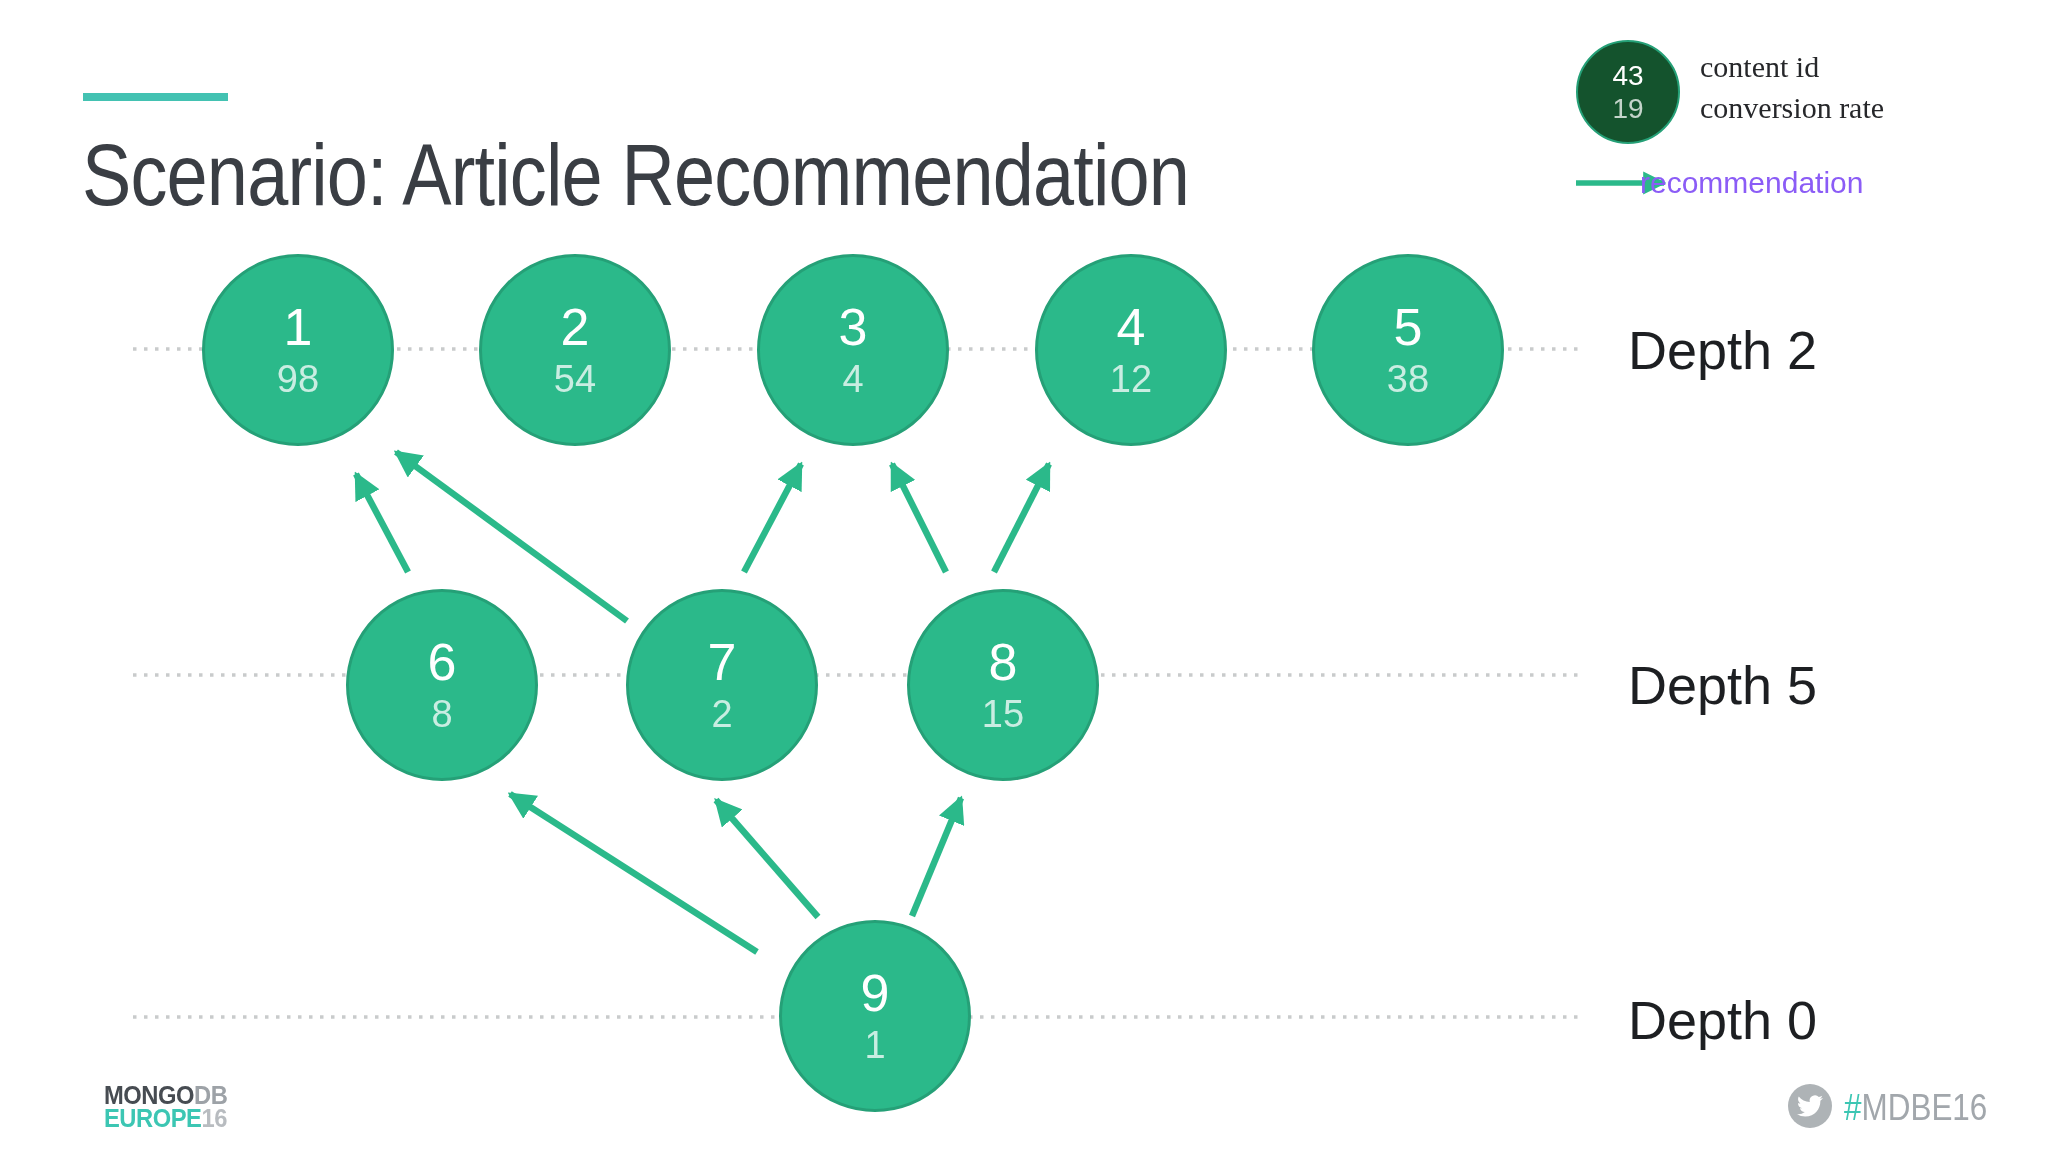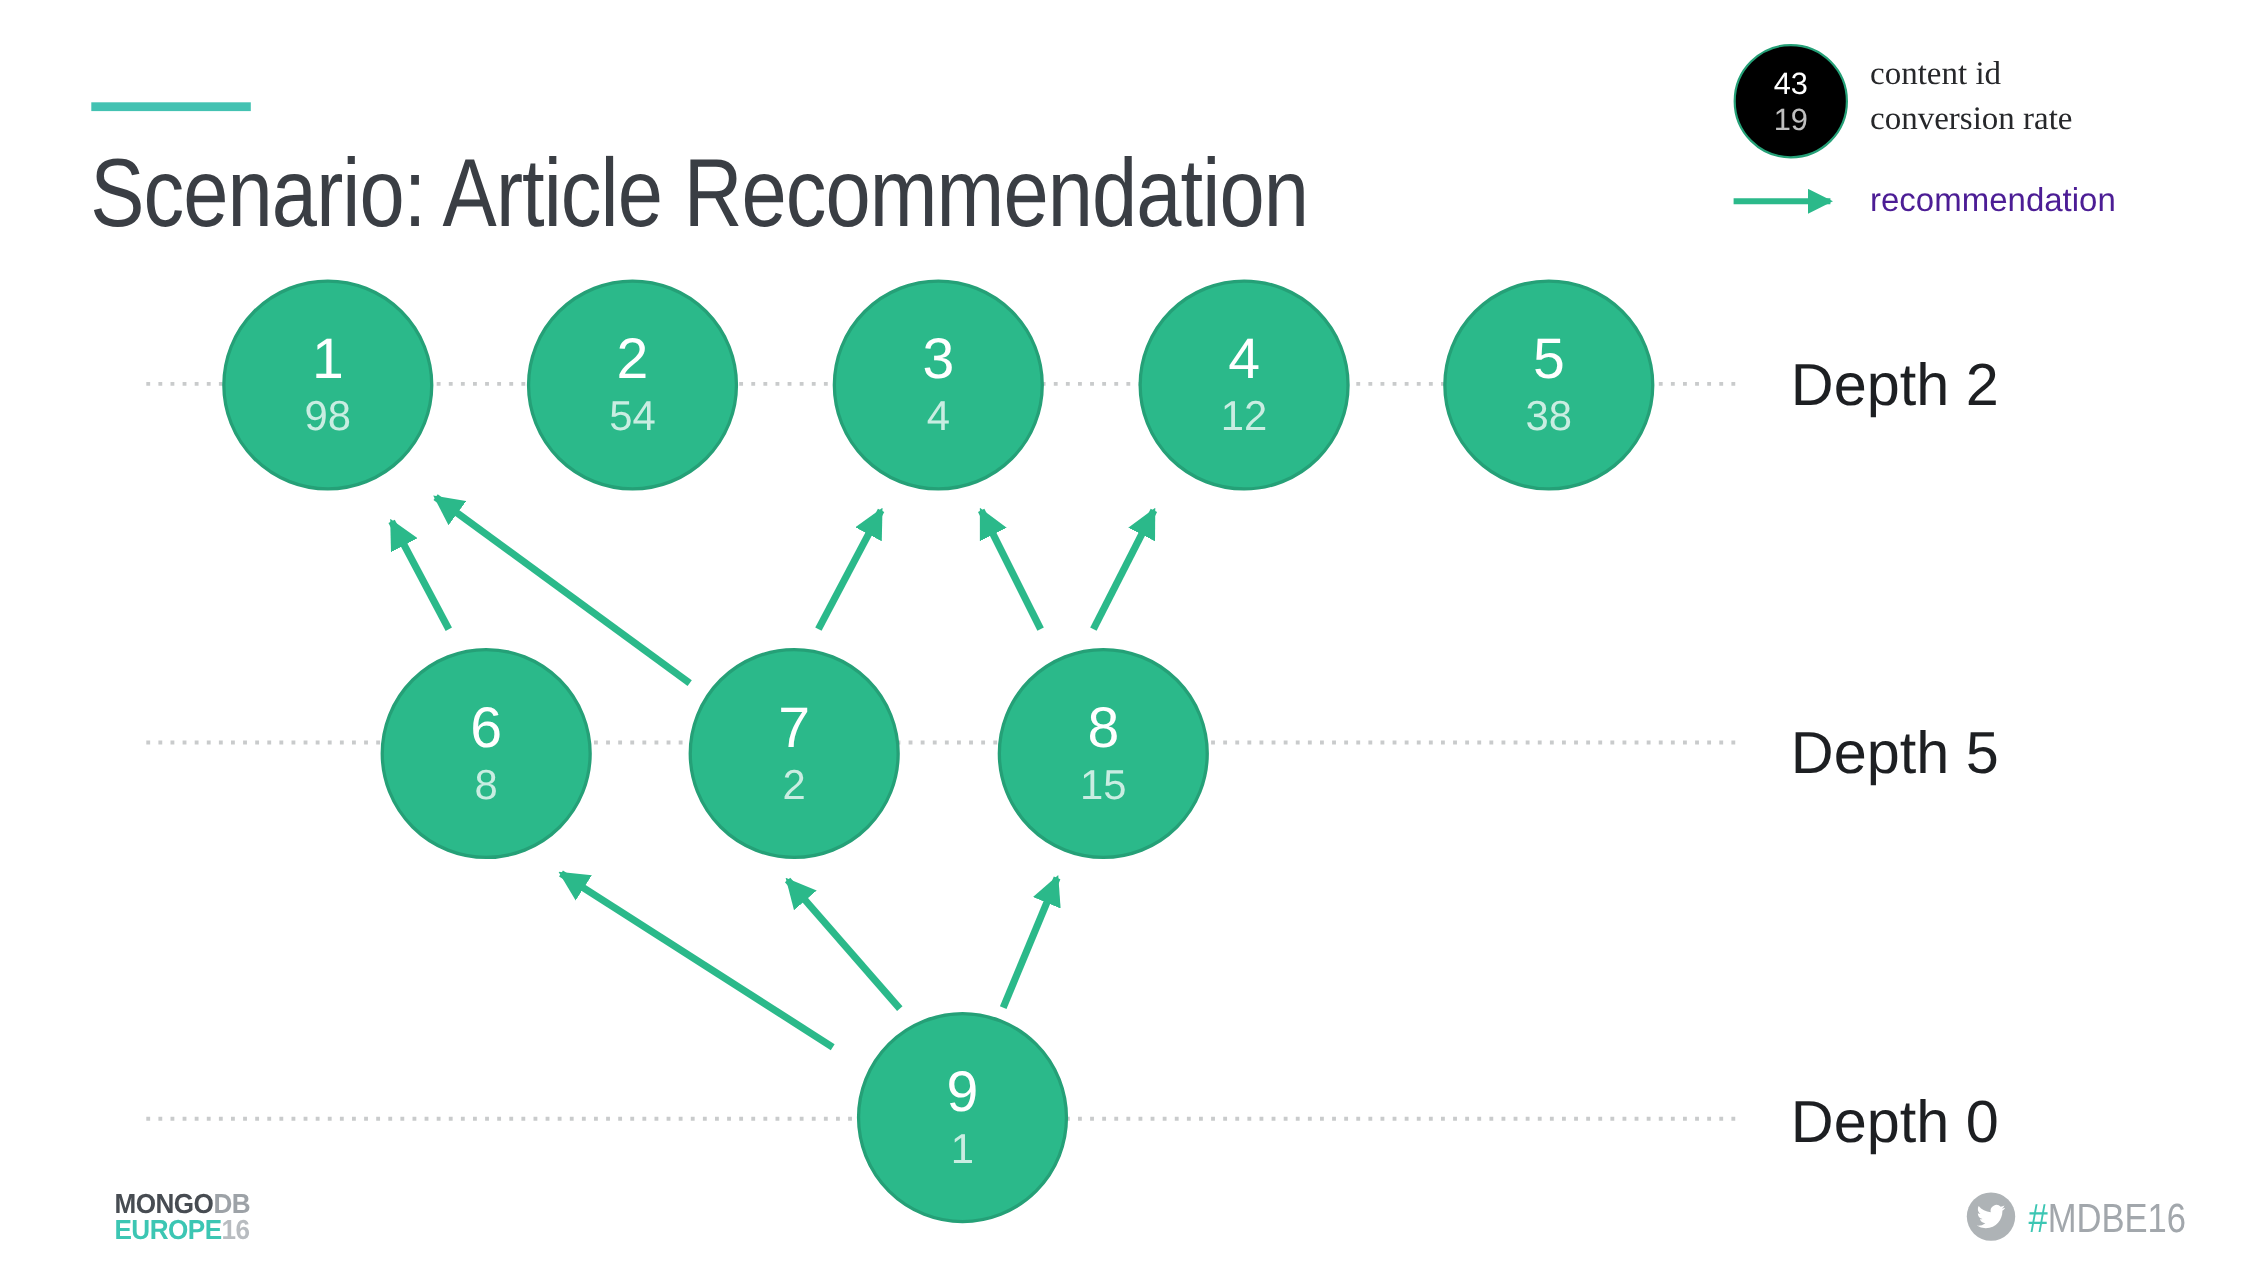--- a/index.html
+++ b/index.html
@@ -22,27 +22,27 @@
   .node-id{font-size:52px;line-height:58px;color:#ffffff;}
   .node-rate{font-size:38px;line-height:46px;color:rgba(255,255,255,0.75);}
 
   .depth-label{
     position:absolute;left:1628px;font-size:54px;line-height:68px;
     font-weight:normal;color:#1d1f22;white-space:nowrap;
   }
 
   .legend-node{
     position:absolute;left:1576px;top:40px;width:104px;height:104px;border-radius:50%;
-    background:#000000;border:2px solid #25a077;box-sizing:border-box;
+    background:#14532d;border:2px solid #25a077;box-sizing:border-box;
     display:flex;flex-direction:column;align-items:center;justify-content:center;
   }
   .legend-node .id{font-size:28px;line-height:33px;color:#ffffff;}
   .legend-node .rate{font-size:28px;line-height:33px;color:rgba(255,255,255,0.75);}
   .legend-labels{position:absolute;left:1700px;top:46px;font-size:30px;line-height:41px;color:#26272a;font-family:Liberation Serif, serif;}
-  .legend-reco{position:absolute;left:1700px;top:162px;font-size:30px;line-height:42px;color:#4c1d95;}
+  .legend-reco{position:absolute;left:1640px;top:162px;font-size:30px;line-height:42px;color:#8b5cf6;}
 
   .logo{position:absolute;left:104px;top:1084px;font-weight:bold;font-size:25px;line-height:23px;
         letter-spacing:-0.5px;transform:scaleX(0.95);transform-origin:left top;white-space:nowrap;}
   .logo .l-dark{color:#474c52;}
   .logo .l-gray{color:#9da2a7;}
   .logo .l-teal{color:#3cc6b3;}
   .logo .l-light{color:#b8bcc0;}
 
   .twitter-badge{position:absolute;left:1788px;top:1084px;width:44px;height:44px;border-radius:50%;
                  background:#aeb3b6;display:flex;align-items:center;justify-content:center;}

